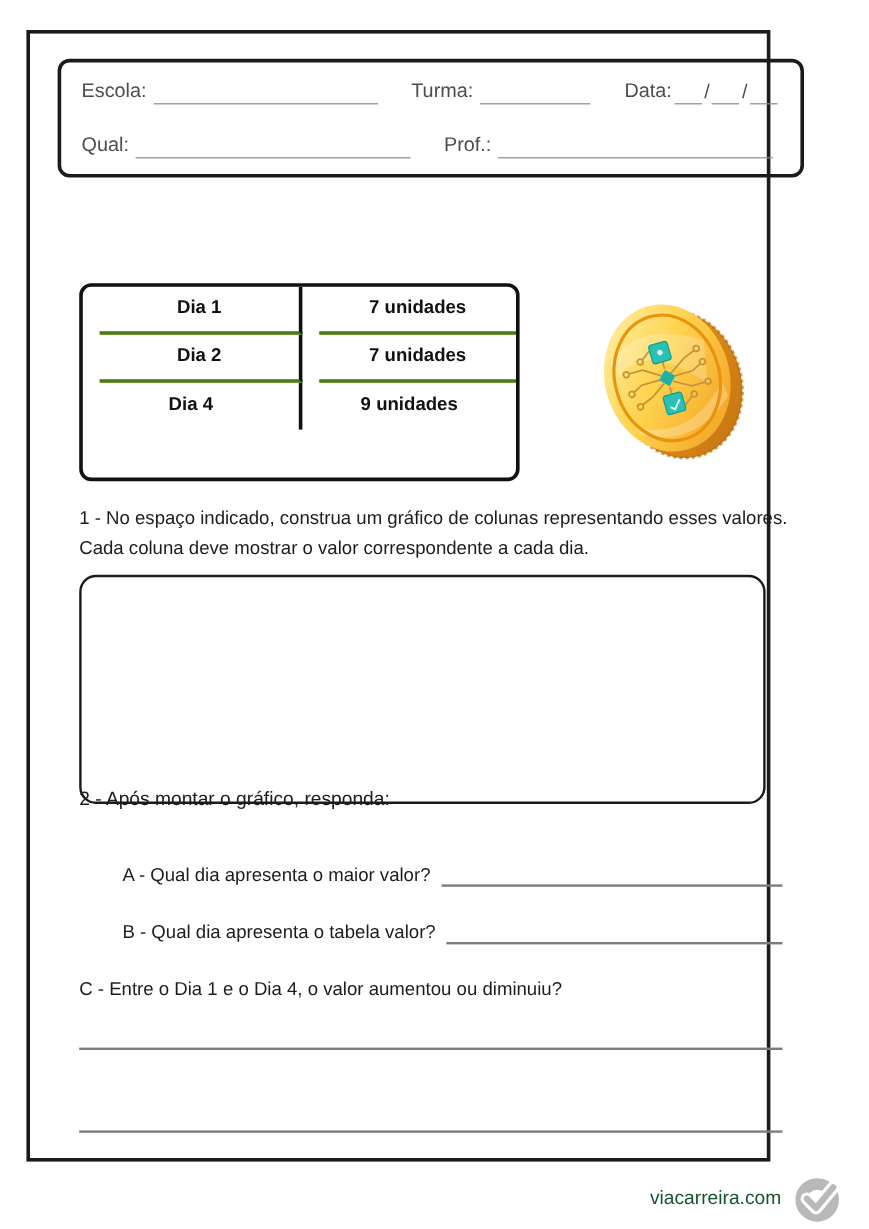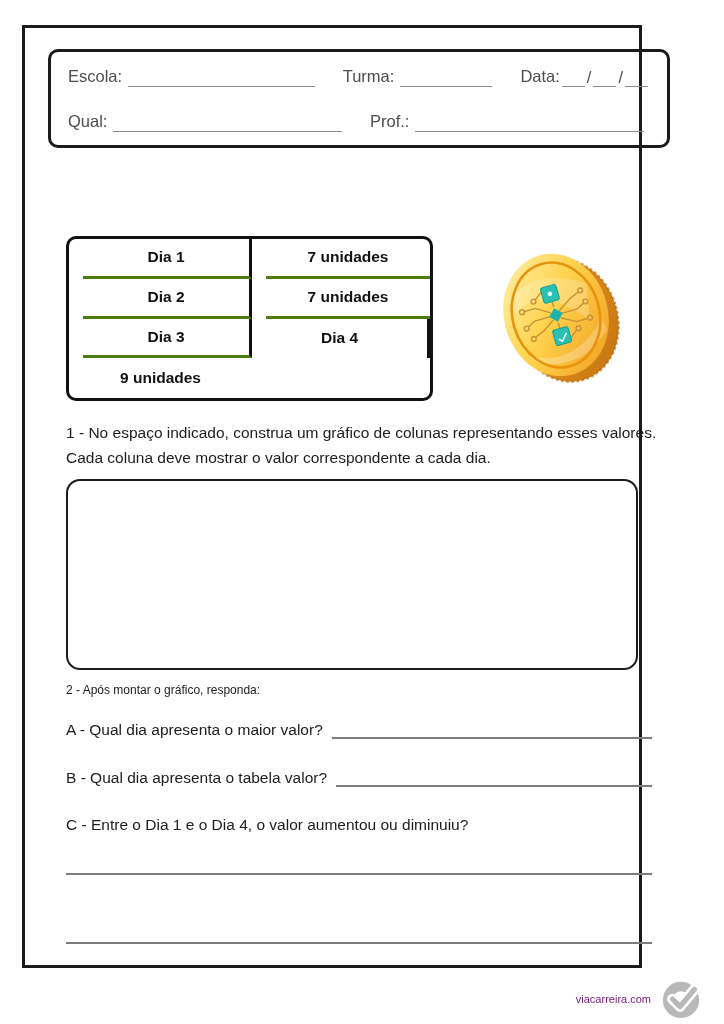--- a/index.html
+++ b/index.html
@@ -40,35 +40,35 @@
   
   .coin-wrap { position:absolute; left:465px; top:222px; width:140px; height:140px; }
 
   
   .q1 { position:absolute; left:41px; top:392px; width:600px;
     font-size:15.5px; line-height:1.62; }
   .draw-box { position:absolute; left:41px; top:451px; width:572px; height:191px;
     border:2.5px solid #1b1b1b; border-radius:14px; background:#fff; }
 
   
-  .q2-intro { position:absolute; left:41px; top:655px; font-size:12px; }
+  .q2-intro { position:absolute; left:41px; top:630px; font-size:16px; }
   .qrow { position:absolute; left:41px; width:586px; display:flex; align-items:flex-end;
     font-size:15.5px; }
-  .qrow .qtext { white-space:nowrap; }
+  .qrow .qtext { white-space:nowrap;margin-left:36px; }
   .qrow .ansline { flex:1 1 auto; border-bottom:2px solid #7d7d7d; height:19px; margin-left:9px; }
   .qa { top:692px; } .qb { top:740px; }
   .qc-text { position:absolute; left:41px; top:788px; font-size:15.5px; }
   .qd-text { position:absolute; left:41px; top:856px; font-size:15.5px; }
   .full-line { position:absolute; left:41px; width:586px; border-bottom:2px solid #7d7d7d; height:0; }
   .qc-line { top:845px; } .qd-line { top:914px; }
 
   
   .footer { position:absolute; left:0; top:977px; width:702px; height:44px;
     display:flex; justify-content:flex-end; align-items:center; gap:9px; }
-  .footer-site { font-size:11px; color:#701a75; }
+  .footer-site { font-size:16px; color:#14532d; }
   .footer-logo { width:42px; height:42px; }
 </style>
 </head>
 <body>
 
 <div class="page-frame">
 
   <div class="header-box">
     <div class="hrow">
       <span class="hlabel">Escola:</span>
@@ -94,21 +94,20 @@
       <span class="hline grow"></span>
     </div>
   </div>
 
 
   <div class="value-table">
     <div class="cell day rb">Dia 1</div>
     <div class="cell rb">7 unidades</div>
     <div class="cell day rb">Dia 2</div>
     <div class="cell rb">7 unidades</div>
-    <div class="cell day rb">Dia 3</div>
     <div class="cell day">Dia 4</div>
     <div class="cell">9 unidades</div>
   </div>
 
   <div class="coin-wrap">
     <svg width="140" height="140" viewBox="0 0 140 140">
       <defs>
         <linearGradient id="gFace" x1="0" y1="0" x2="1" y2="1">
           <stop offset="0" stop-color="#FFF4B2"></stop>
           <stop offset="0.45" stop-color="#FFD34F"></stop>

